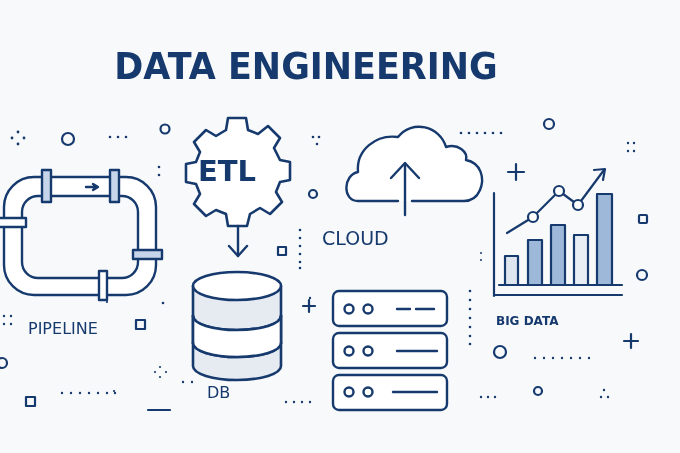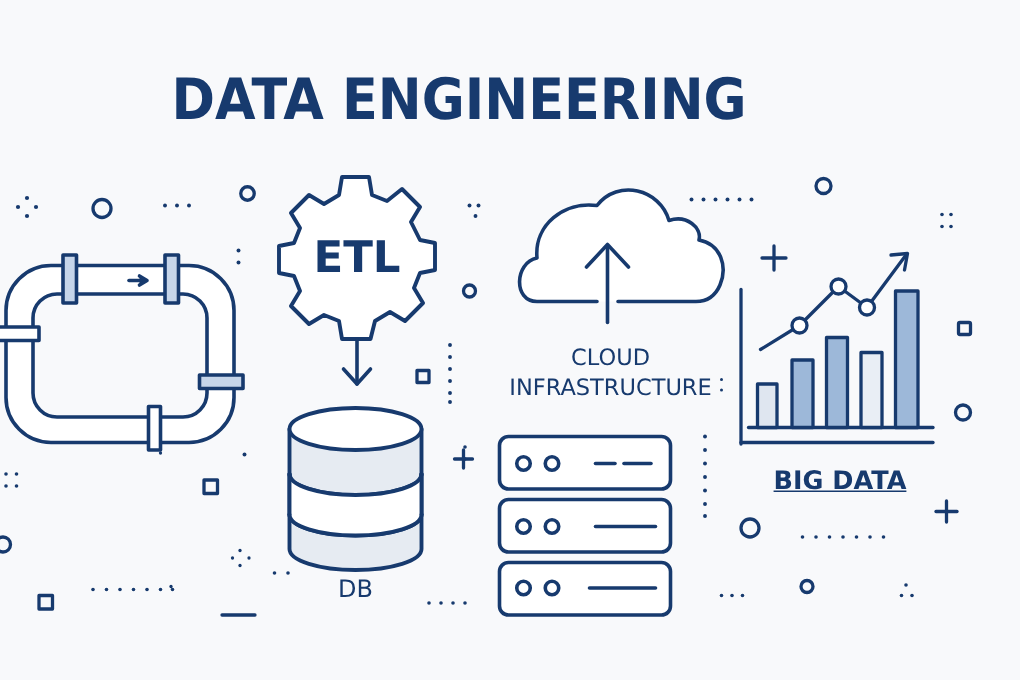--- a/index.html
+++ b/index.html
@@ -13,21 +13,21 @@
     position: absolute; left: 0; width: 612px; top: 44px;
     text-align: center;
     font-family: "DejaVu Sans", sans-serif;
     font-weight: bold; font-size: 38px; letter-spacing: 0px;
     color: #173a6e;
     transform: scaleX(0.92); transform-origin: 306px 0;
   }
   .label {
     position: absolute; color: #173a6e;
     font-family: "DejaVu Sans", sans-serif;
-    font-size: 16px; text-align: center; line-height: 22px;
+    font-size: 16px; text-align: left; line-height: 22px;
   }
   .label.bold { font-weight: bold; }
   svg.art { position: absolute; left: 0; top: 0; }
 </style>
 </head>
 <body>
 
 <div class="title">DATA ENGINEERING</div>
 
 <svg class="art" width="680" height="453" viewBox="0 0 680 453" fill="none" stroke="#173a6e" stroke-width="2.4" stroke-linecap="round" stroke-linejoin="round">
@@ -231,22 +231,22 @@
     <path d="M594 170 L605 169 L603 180"></path>
     <circle cx="533" cy="217" r="5" fill="#ffffff"></circle>
     <circle cx="559" cy="191" r="5" fill="#ffffff"></circle>
     <circle cx="578" cy="205" r="5" fill="#ffffff"></circle>
   </g>
 </svg>
 
 <div class="label" style="left:198px; top:153px; width:80px; font-size:29px; font-weight:bold; line-height:36px;">ETL</div>
 
 <div class="label" style="left:28px; top:318px; width:110px;">
+  <div>PIPELINE</div>
 </div>
 
 <div class="label" style="left:207px; top:382px; width:60px;">DB</div>
 
-<div class="label" style="left:322px; top:228px; width:170px; font-size:15px; line-height:20px;">
+<div class="label" style="left:322px; top:228px; width:170px; font-size:19px; line-height:20px;">
   <div>CLOUD</div>
-  <div>INFRASTRUCTURE</div>
 </div>
 
-<div class="label bold" style="left:496px; top:310px; width:128px; font-size:17px;text-decoration:underline;">BIG DATA</div>
+<div class="label bold" style="left:496px; top:310px; width:128px; font-size:12px;">BIG DATA</div>
 
 </body></html>

